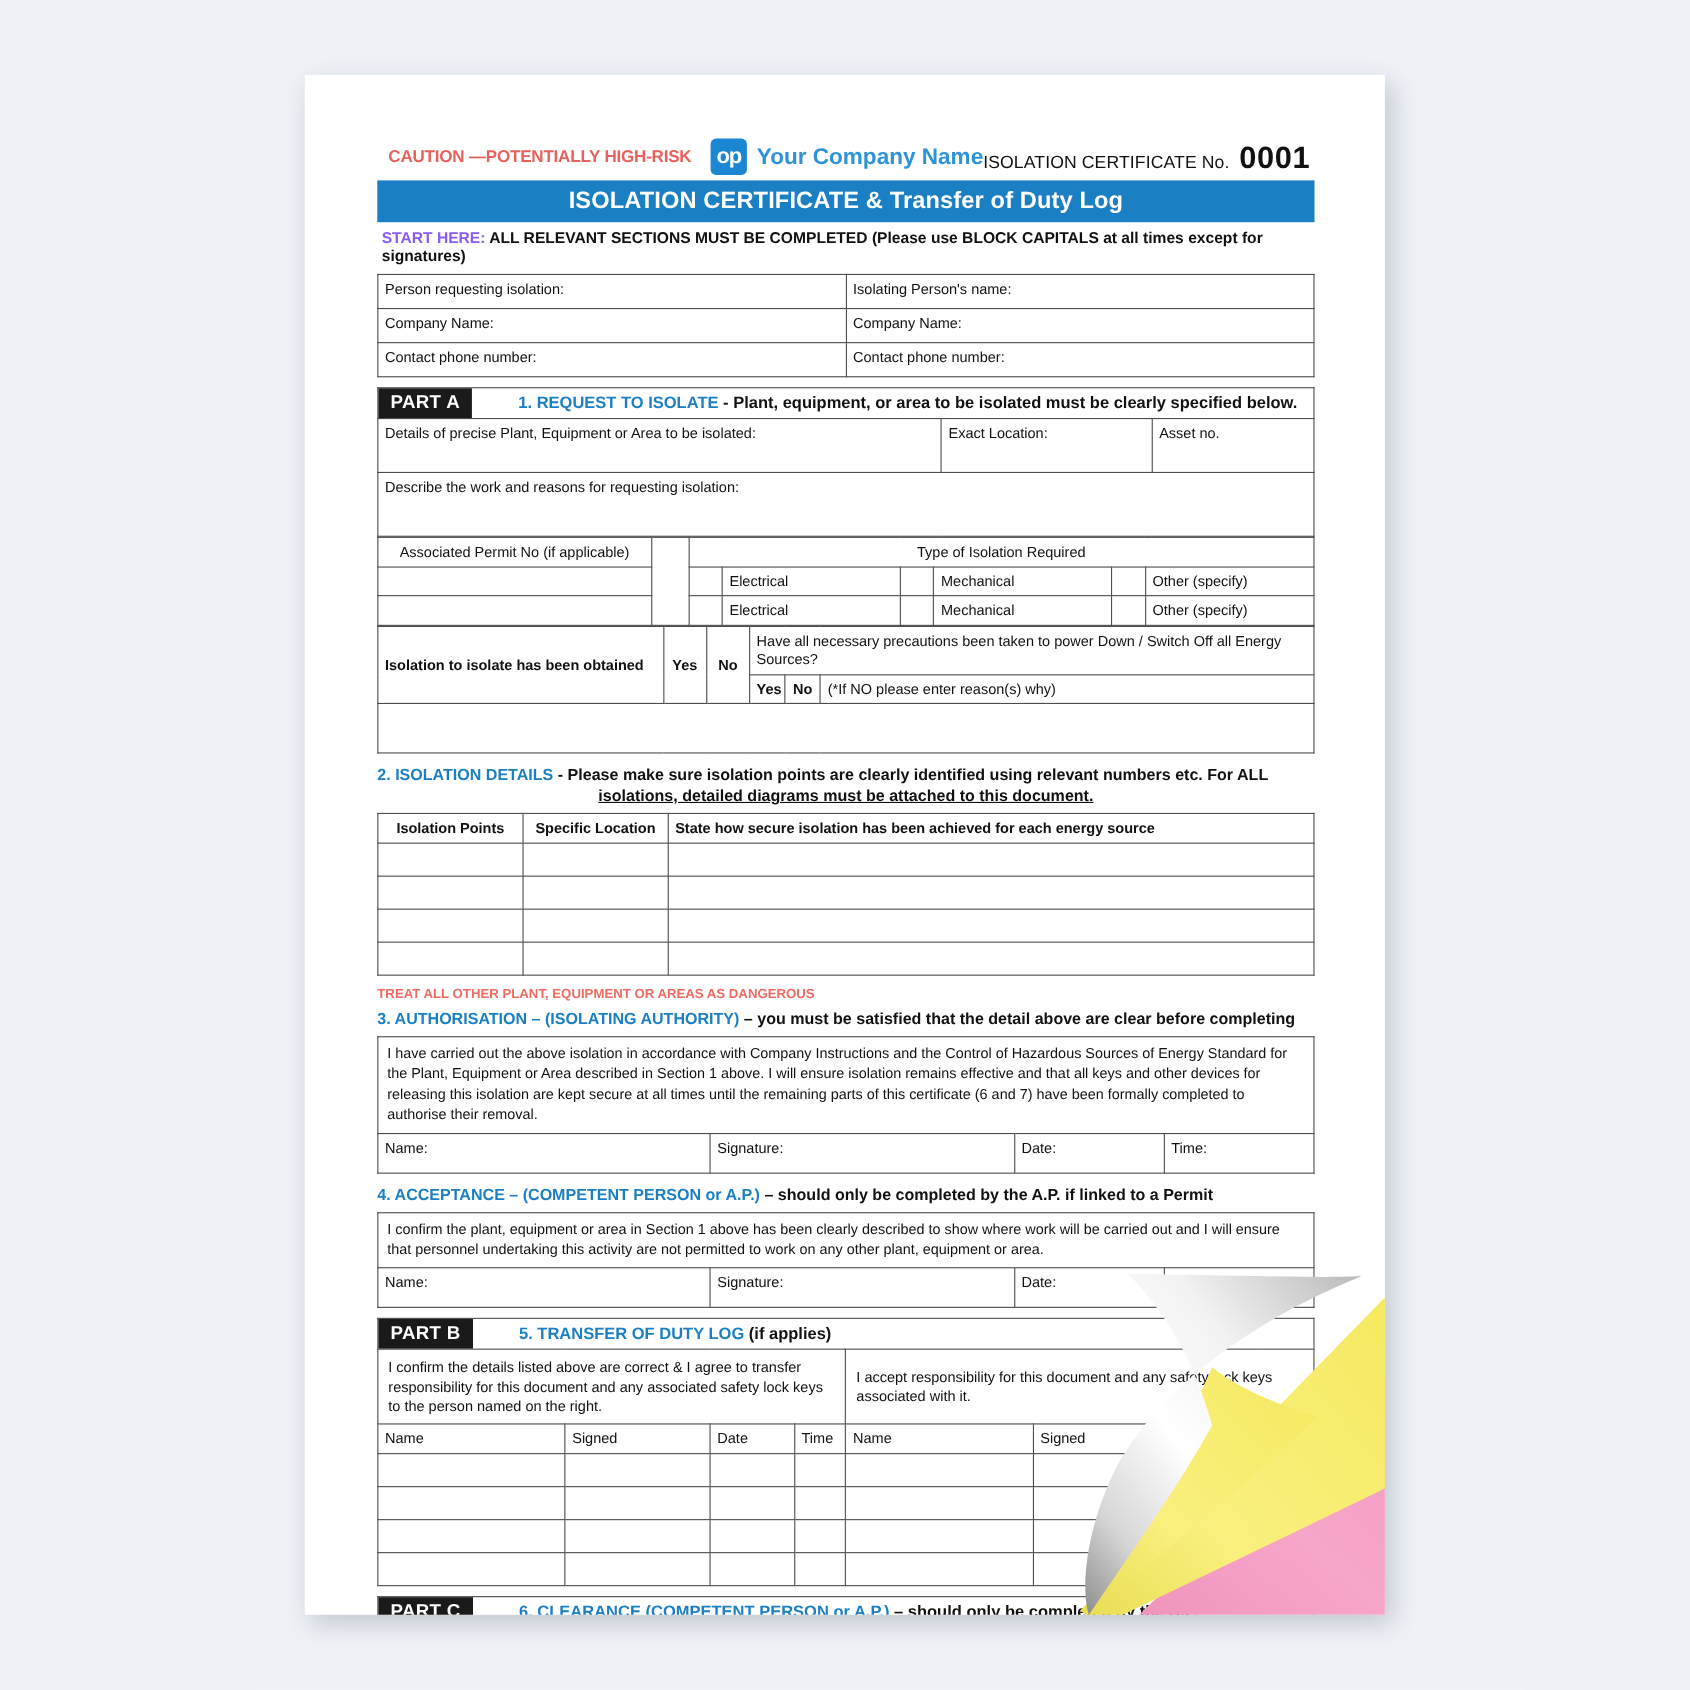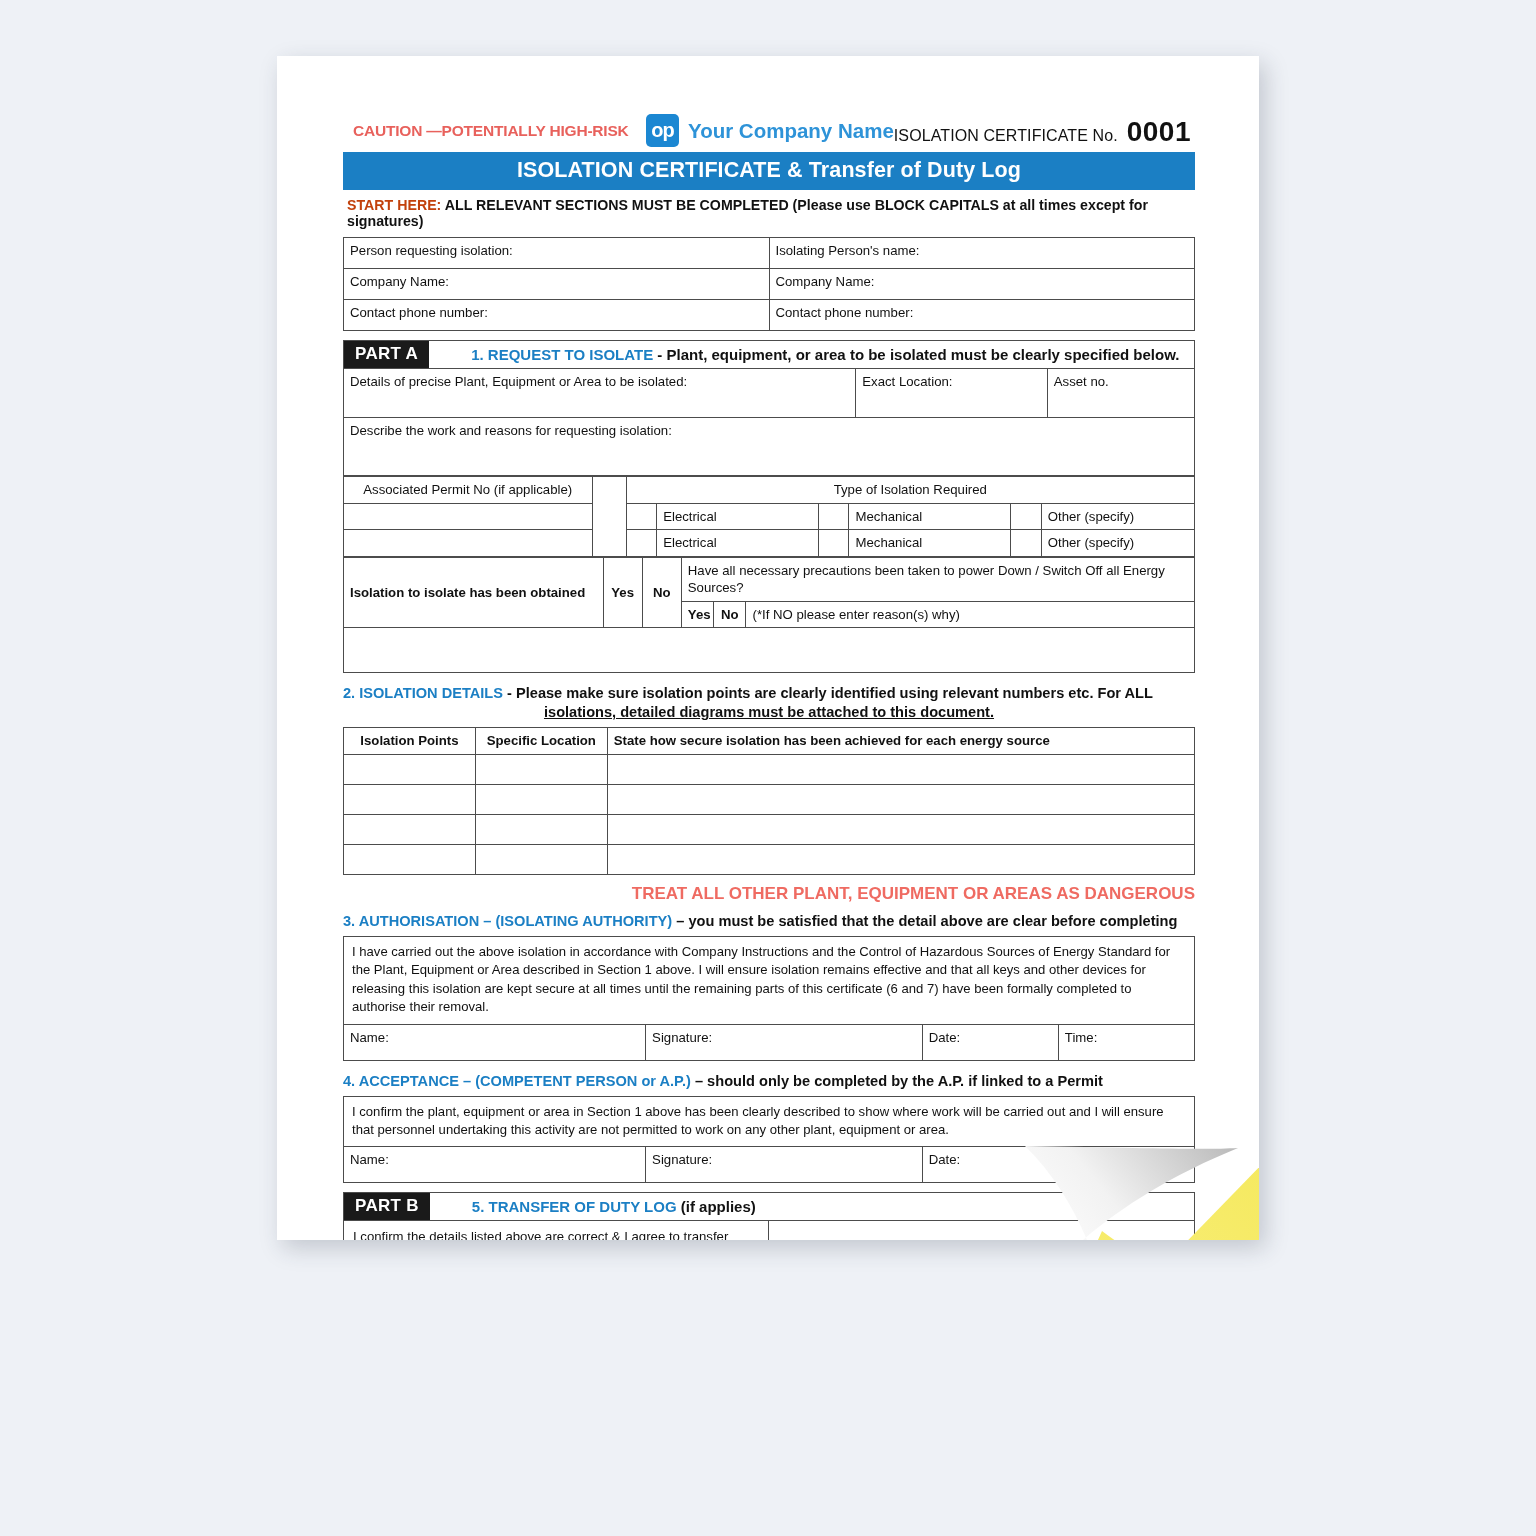--- a/index.html
+++ b/index.html
@@ -6,22 +6,22 @@
   html, body {
     width: 1536px; height: 1536px;
     background: #eef1f6;
     font-family: "Liberation Sans", sans-serif;
     overflow: hidden;
   }
   #stage { position: relative; width: 1536px; height: 1536px; }
 
   
   #paper {
-    position: absolute; left: 277px; top: 56px;
-    width: 982px; height: 1184px;
+    position: absolute; left: 277px; top: 68px;
+    width: 982px; height: 1400px;
     background: #ffffff;
     box-shadow: 6px 8px 22px rgba(40,50,70,.22);
     overflow: hidden;
   }
   #sheet { position: absolute; left: 66px; top: 54px; width: 852px; height: 1300px; }
 
   
   .hdr-row { position: relative; height: 42px; }
   .caution {
     position: absolute; left: 10px; top: 12px;
@@ -42,21 +42,21 @@
 
   
   .title-bar {
     background: #1b7fc4; color: #fff; text-align: center;
     font-size: 21.5px; font-weight: bold; padding: 6px 0 7px;
     letter-spacing: .1px;
   }
   .title-bar .b2 { font-weight: bold; }
 
   .start-line { padding: 7px 0 8px 4px; font-size: 14.2px; font-weight: bold; color: #111; }
-  .start-here { color: #c2410c; font-weight: bold; }
+  .start-here { color: #8b5cf6; font-weight: bold; }
 
   
   table.f { border-collapse: collapse; width: 100%; table-layout: fixed; }
   table.f td, table.f th {
     border: 1px solid #4c4c4c; font-size: 13.2px; font-weight: normal;
     color: #111; text-align: left; vertical-align: top;
     padding: 4px 6px; line-height: 1.33;
   }
   td.tall { height: 31px; }
   td.blank { height: 30px; }
@@ -71,22 +71,22 @@
     padding: 3px 11px 4px; letter-spacing: .3px; display: flex; align-items: center;
   }
   .part-title { padding: 4px 0 4px 14px; font-size: 15px; display: flex; align-items: center; }
   .bl { color: #1b7fc4; font-weight: bold; }
   .bk { color: #111; font-weight: bold; }
 
   
   .sec-head { font-size: 14.6px; margin: 11px 0 5px; line-height: 1.3; }
   .sec-head .wrap2 { display: block; text-align: center; text-decoration: underline; }
   .danger {
-    text-align: right; color: #ef6b62; font-weight: bold;
-    font-size: 17px; margin: 9px 0 8px;
+    text-align: left; color: #ef6b62; font-weight: bold;
+    font-size: 12px; margin: 9px 0 8px;
   }
 
   
   .decl { border: 1px solid #4c4c4c; padding: 6px 8px 7px; font-size: 13.1px; line-height: 1.41; color: #111; }
   .decl.nb { border-bottom: none; }
 
   
   #curl { position: absolute; left: 693px; top: 1080px; width: 300px; height: 330px; pointer-events: none; }
 </style>
 </head>

